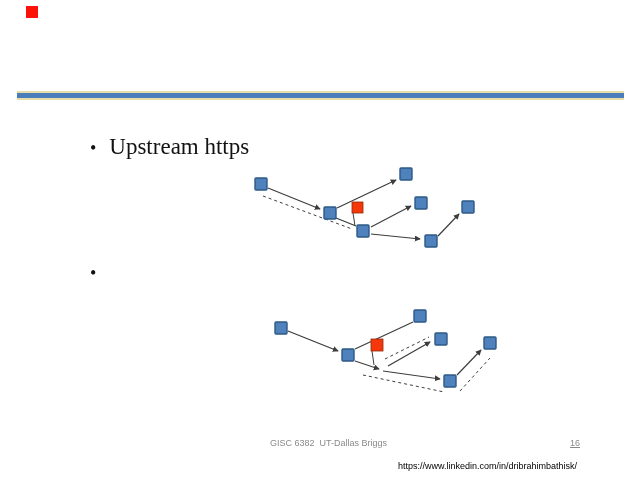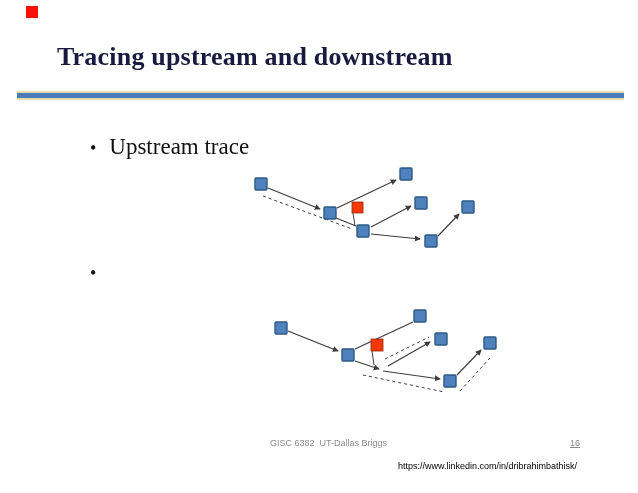--- a/index.html
+++ b/index.html
@@ -26,27 +26,26 @@
   .footer-link{position:absolute;right:61px;top:461px;font-family:"Liberation Sans",sans-serif;
          font-size:9px;color:#000000;white-space:nowrap;cursor:pointer;text-align:center;}
 </style>
 </head>
 <body>
 
 <div class="slide">
 
   <div class="corner-square"></div>
 
-  <h1 class="title">Tracing upstream and downstream</h1>
 
   <div class="separator"></div>
 
   <div class="bullet bullet-1">
     <span class="dot">•</span>
-    <span>Upstream trace</span>
+    <span>Upstream https</span>
   </div>
 
   <div class="bullet bullet-2">
     <span class="dot">•</span>
   </div>
 
   <svg id="diagram-layer" class="layer" width="638" height="493" viewBox="0 0 638 493">
     <defs>
       <marker id="arrowhead" markerWidth="7" markerHeight="7" refX="5.2" refY="3" orient="auto" markerUnits="userSpaceOnUse">
         <path id="arrowhead-path" d="M0,0 L6,3 L0,6 Z" fill="#3d3d3d"></path>

